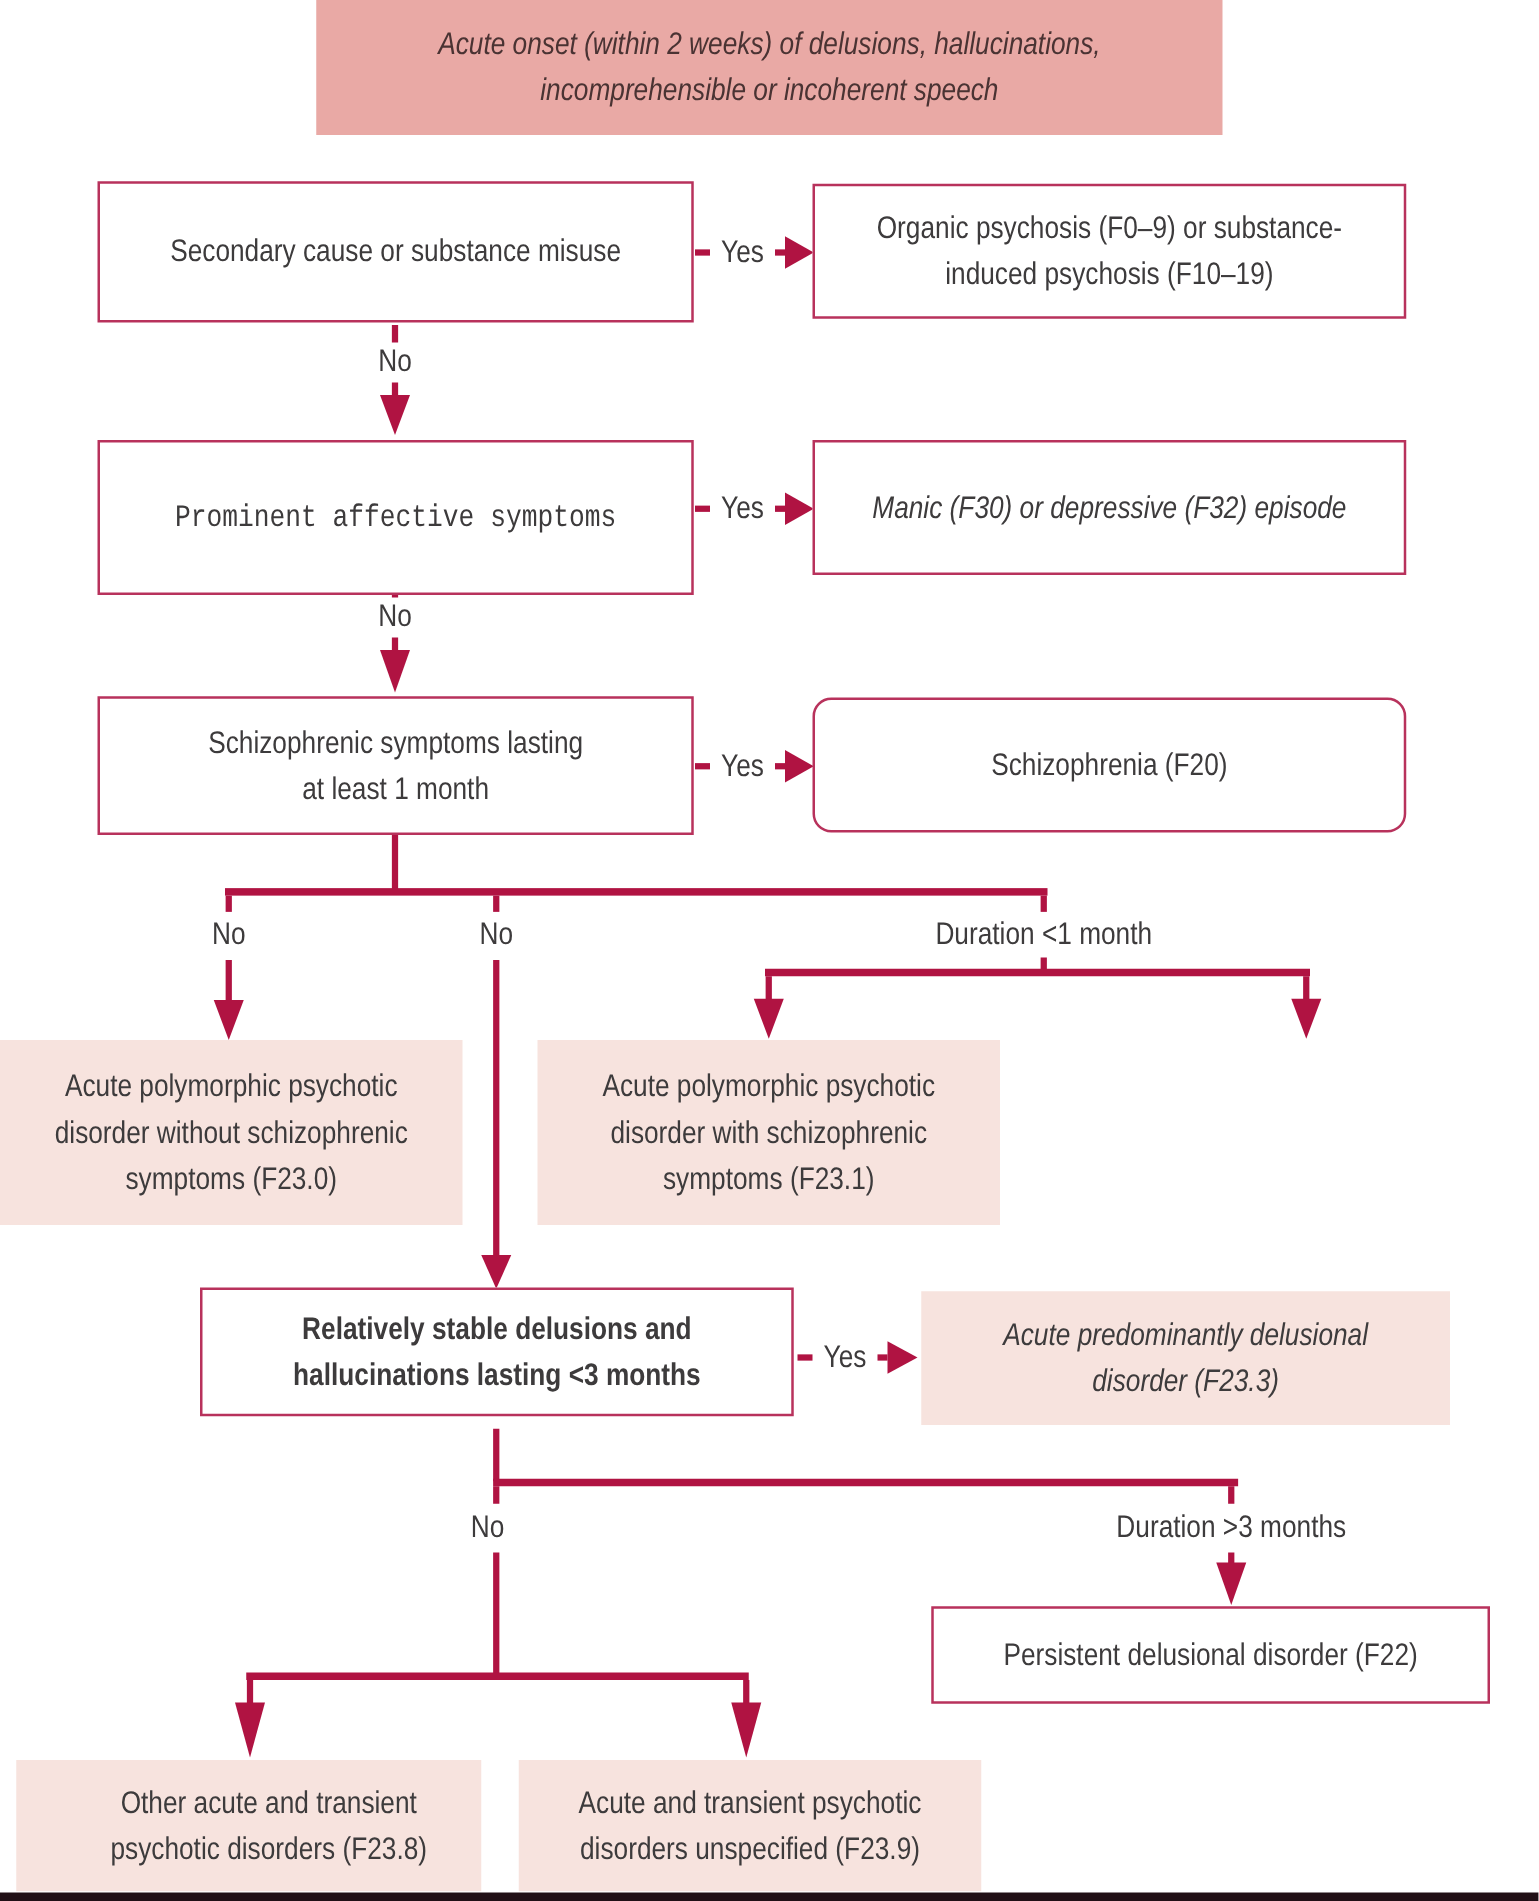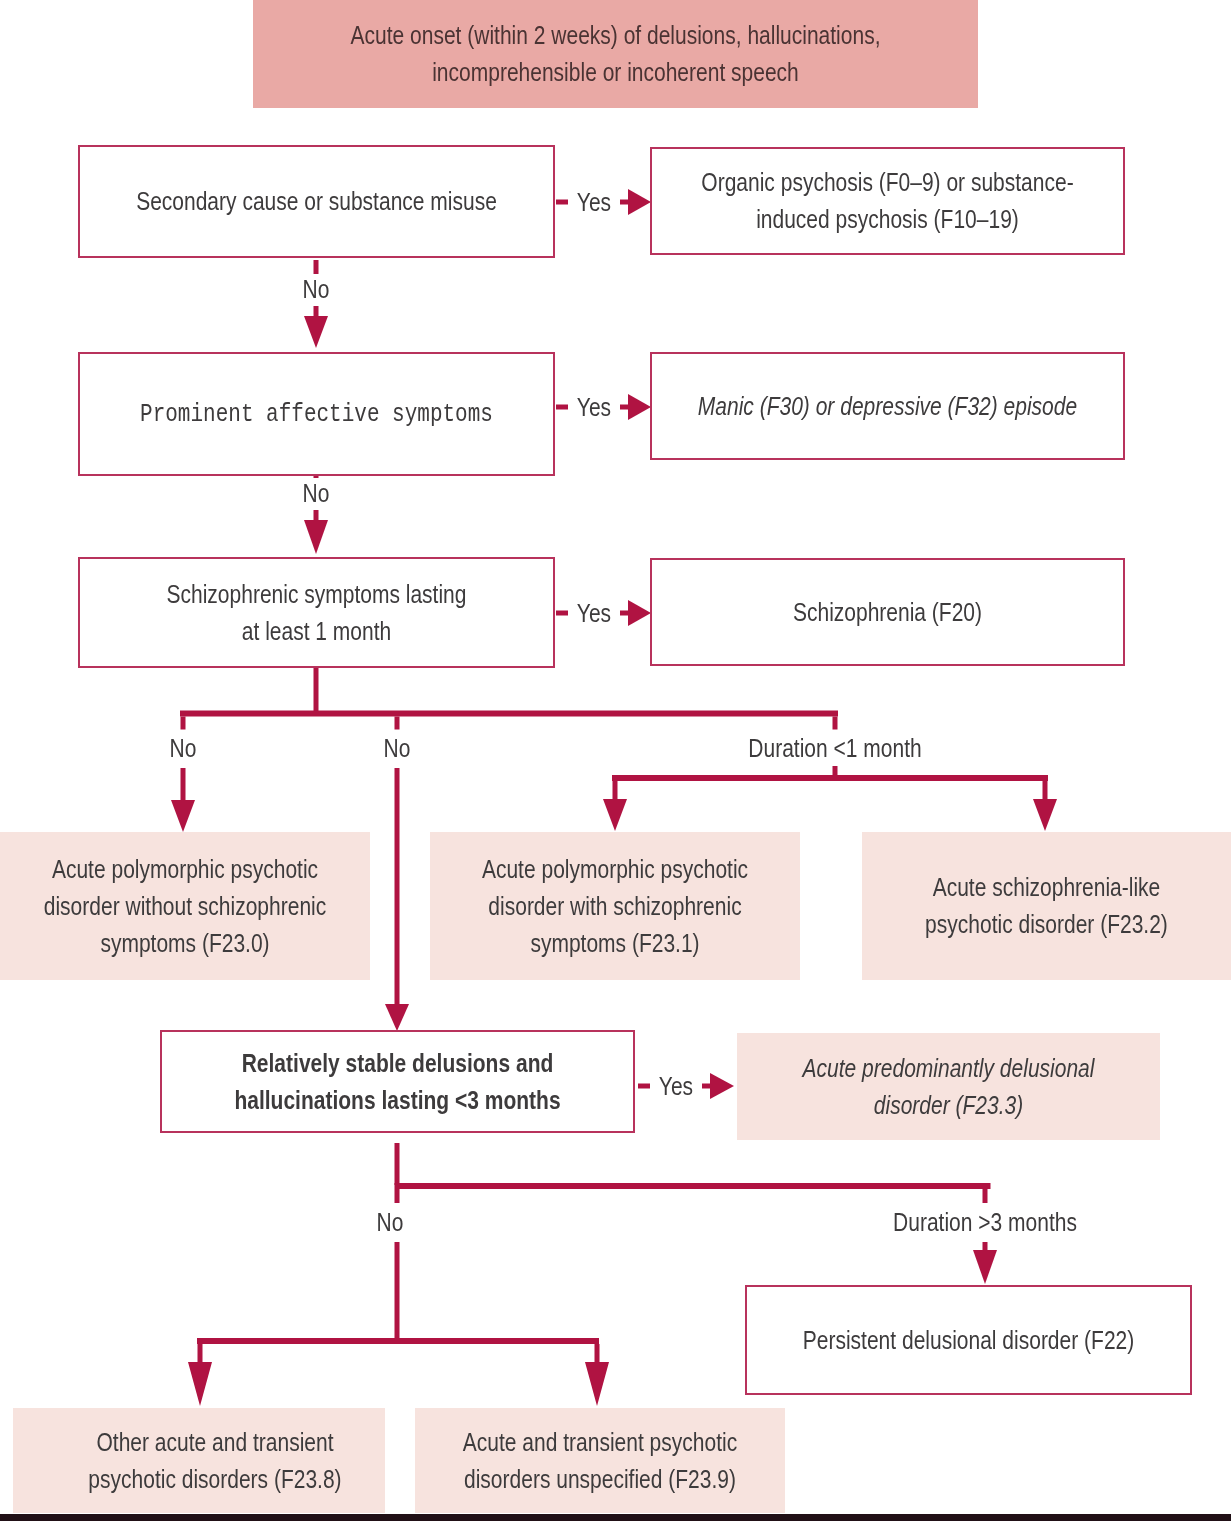--- a/index.html
+++ b/index.html
@@ -15,21 +15,21 @@
     position:relative;width:1231px;height:1521px;background:#ffffff;overflow:hidden;
     font-family:"Liberation Sans","DejaVu Sans",sans-serif;
   }
   #wires{position:absolute;left:0;top:0;width:1231px;height:1521px;}
   #wires .c{fill:var(--crimson);}
   .box{
     position:absolute;display:flex;flex-direction:column;justify-content:center;align-items:center;
     box-sizing:border-box;
   }
   .white{background:#ffffff;border:2px solid var(--border);}
-  .banner{background:var(--banner);}
+  .banner{background:var(--banner);font-style:italic;}
   .pink{background:var(--pink);}
   .ln{
     display:block;width:100%;text-align:center;white-space:nowrap;
     font-size:25px;line-height:37px;color:var(--text);
     transform:scaleX(0.84);transform-origin:50% 50%;
   }
   .banner .ln{color:var(--banner-text);}
   .lbl{position:absolute;transform:translate(-50%,-50%);white-space:nowrap;}
   .lbl>span{display:inline-block;font-size:25px;color:var(--text);transform:scaleX(0.84);transform-origin:50% 50%;}
   .bottom-bar{position:absolute;left:0;top:1514px;width:1231px;height:7px;background:#211016;}
@@ -136,52 +136,48 @@
 
   <div class="box white" style="left:650px;top:352px;width:475px;height:108px;font-style:italic;">
     <span class="ln">Manic (F30) or depressive (F32) episode</span>
   </div>
 
   <div class="box white" style="left:78px;top:557px;width:477px;height:111px;">
     <span class="ln">Schizophrenic symptoms lasting</span>
     <span class="ln">at least 1 month</span>
   </div>
 
-  <div class="box white" style="left:650px;top:558px;width:475px;height:108px;">
+  <div class="box white" style="left:650px;top:558px;width:475px;height:108px;border-radius:15px;">
     <span class="ln">Schizophrenia (F20)</span>
   </div>
 
   <div class="box pink" style="left:0;top:832px;width:370px;height:148px;">
     <span class="ln">Acute polymorphic psychotic</span>
     <span class="ln">disorder without schizophrenic</span>
     <span class="ln">symptoms (F23.0)</span>
   </div>
 
   <div class="box pink" style="left:430px;top:832px;width:370px;height:148px;">
     <span class="ln">Acute polymorphic psychotic</span>
     <span class="ln">disorder with schizophrenic</span>
     <span class="ln">symptoms (F23.1)</span>
   </div>
 
-  <div class="box pink" style="left:862px;top:832px;width:369px;height:148px;">
-    <span class="ln">Acute schizophrenia-like</span>
-    <span class="ln">psychotic disorder (F23.2)</span>
-  </div>
 
   <div class="box white" style="left:160px;top:1030px;width:475px;height:103px;font-weight:bold;">
     <span class="ln">Relatively stable delusions and</span>
     <span class="ln">hallucinations lasting &lt;3 months</span>
   </div>
 
   <div class="box pink" style="left:737px;top:1033px;width:423px;height:107px;font-style:italic;">
     <span class="ln">Acute predominantly delusional</span>
     <span class="ln">disorder (F23.3)</span>
   </div>
 
-  <div class="box white" style="left:745px;top:1285px;width:447px;height:110px;justify-content:center;">
+  <div class="box white" style="left:745px;top:1285px;width:447px;height:78px;justify-content:center;">
     <span class="ln">Persistent delusional disorder (F22)</span>
   </div>
 
   <div class="box pink" style="left:13px;top:1408px;width:372px;height:105px;padding-left:32px;">
     <span class="ln">Other acute and transient</span>
     <span class="ln">psychotic disorders (F23.8)</span>
   </div>
 
   <div class="box pink" style="left:415px;top:1408px;width:370px;height:105px;align-items:center;">
     <span class="ln">Acute and transient psychotic</span>

